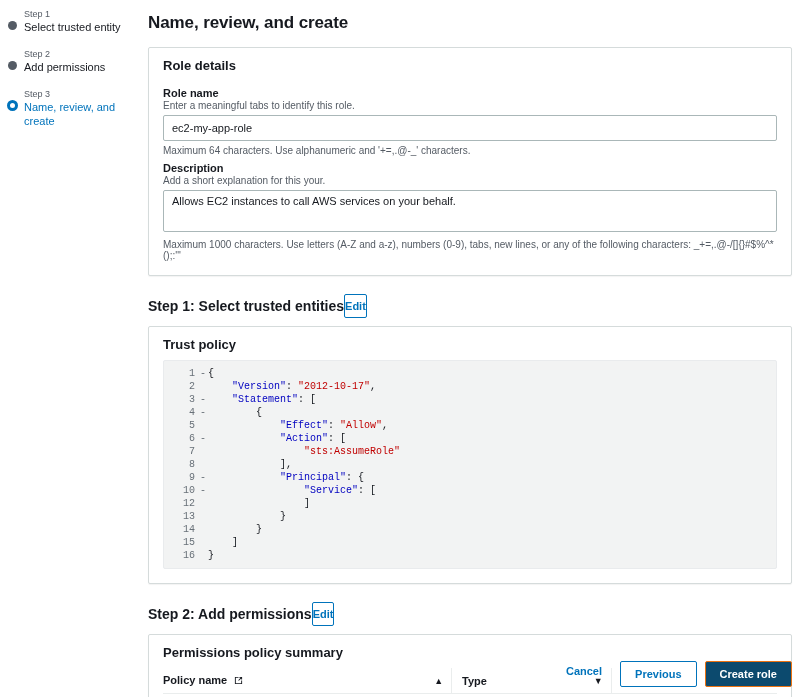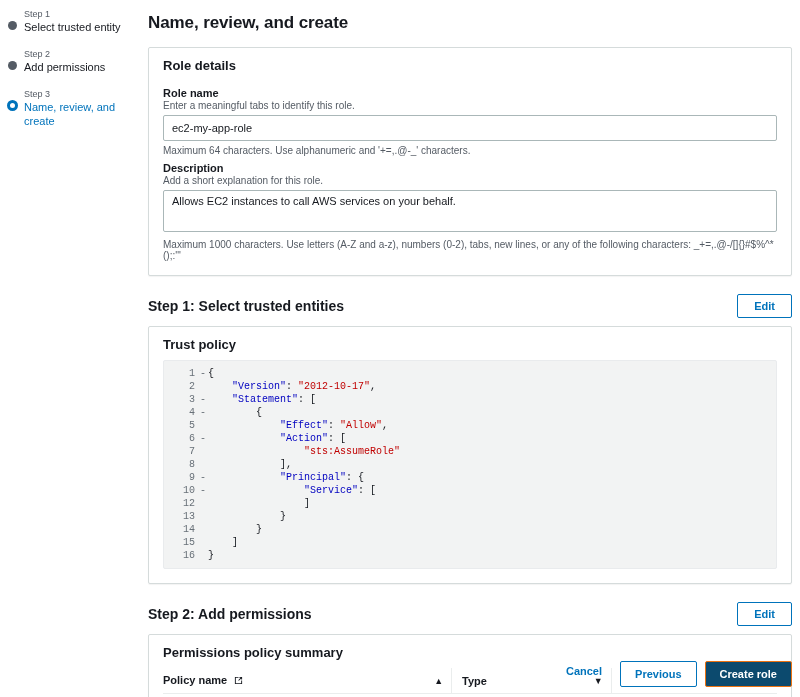--- a/index.html
+++ b/index.html
@@ -63,21 +63,21 @@
   }
   h2.section-title {
     font-size: 14px;
     font-weight: bold;
     margin: 0;
     color: #16191f;
   }
   .section-header {
     display: flex;
     align-items: center;
-    justify-content: space-between;
+    justify-content: flex-start;
     margin: 18px 0 8px 0;
   }
 
   .card {
     background: #ffffff;
     border: 1px solid #d5dbdb;
     border-radius: 2px;
     box-shadow: 0 1px 1px rgba(0,0,0,0.05);
   }
   .card-head {
@@ -156,21 +156,21 @@
   }
   .btn-link {
     background: transparent;
     border: none;
     color: #0073bb;
     font-weight: bold;
     font-size: 11px;
     padding: 4px 10px;
     cursor: pointer;
   }
-  .btn-edit { padding: 3px 16px; }
+  .btn-edit { padding: 3px 0; }
 
   
   .code-wrap {
     background: #f2f3f3;
     border: 1px solid #e9ebed;
     border-radius: 2px;
     padding: 6px 0 6px 0;
     font-family: "Liberation Mono", monospace;
     font-size: 10px;
     line-height: 13px;
@@ -270,23 +270,23 @@
       <div class="card-head">
         <h3>Role details</h3>
       </div>
       <div class="card-body">
         <div class="field-label">Role name</div>
         <div class="field-desc">Enter a meaningful tabs to identify this role.</div>
         <input class="text-input" type="text" value="ec2-my-app-role" style="">
         <div class="hint">Maximum 64 characters. Use alphanumeric and '+=,.@-_' characters.</div>
 
         <div class="field-label">Description</div>
-        <div class="field-desc">Add a short explanation for this role.</div>
+        <div class="field-desc">Add a short explanation for this your.</div>
         <textarea class="text-area" style="">Allows EC2 instances to call AWS services on your behalf.</textarea>
-        <div class="hint">Maximum 1000 characters. Use letters (A-Z and a-z), numbers (0-2), tabs, new lines, or any of the following characters: _+=,.@-/[]{}#$%^*();:'"</div>
+        <div class="hint">Maximum 1000 characters. Use letters (A-Z and a-z), numbers (0-9), tabs, new lines, or any of the following characters: _+=,.@-/[]{}#$%^*();:'"</div>
       </div>
     </div>
 
     <div class="section-header">
       <h2 class="section-title">Step 1: Select trusted entities</h2>
       <button class="btn btn-normal btn-edit">Edit</button>
     </div>
 
     <div class="card">
       <div class="card-head">

